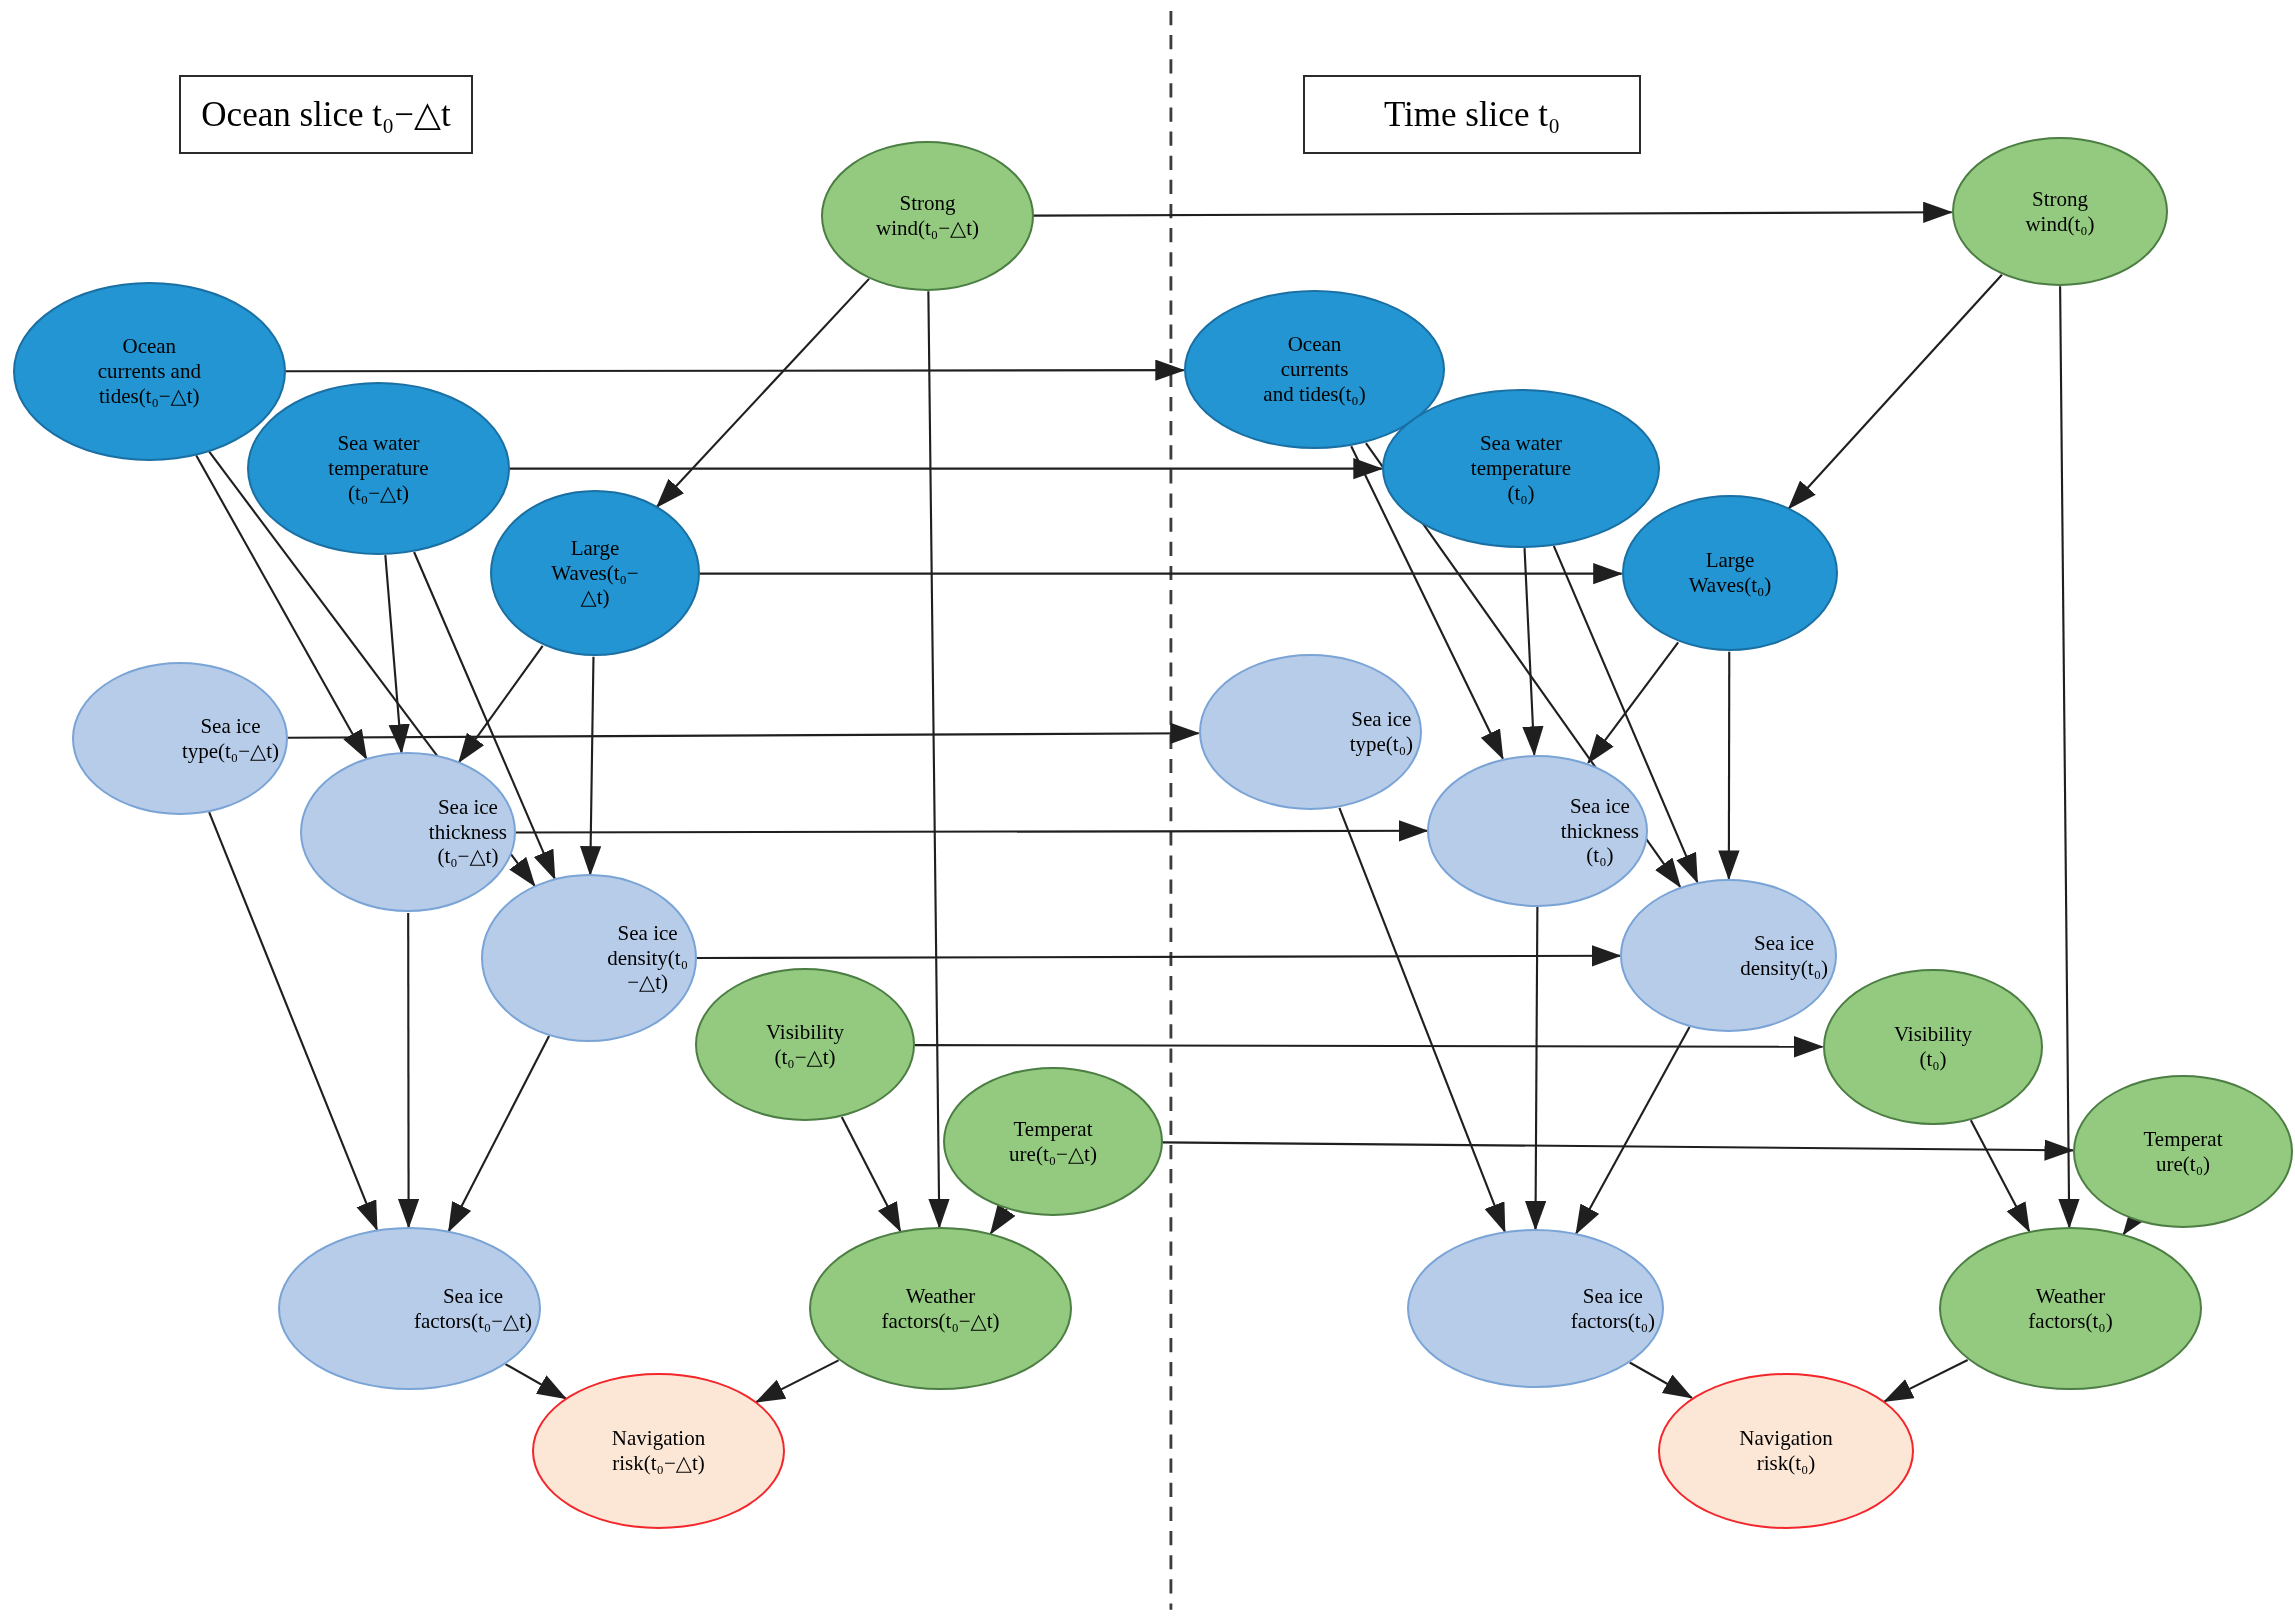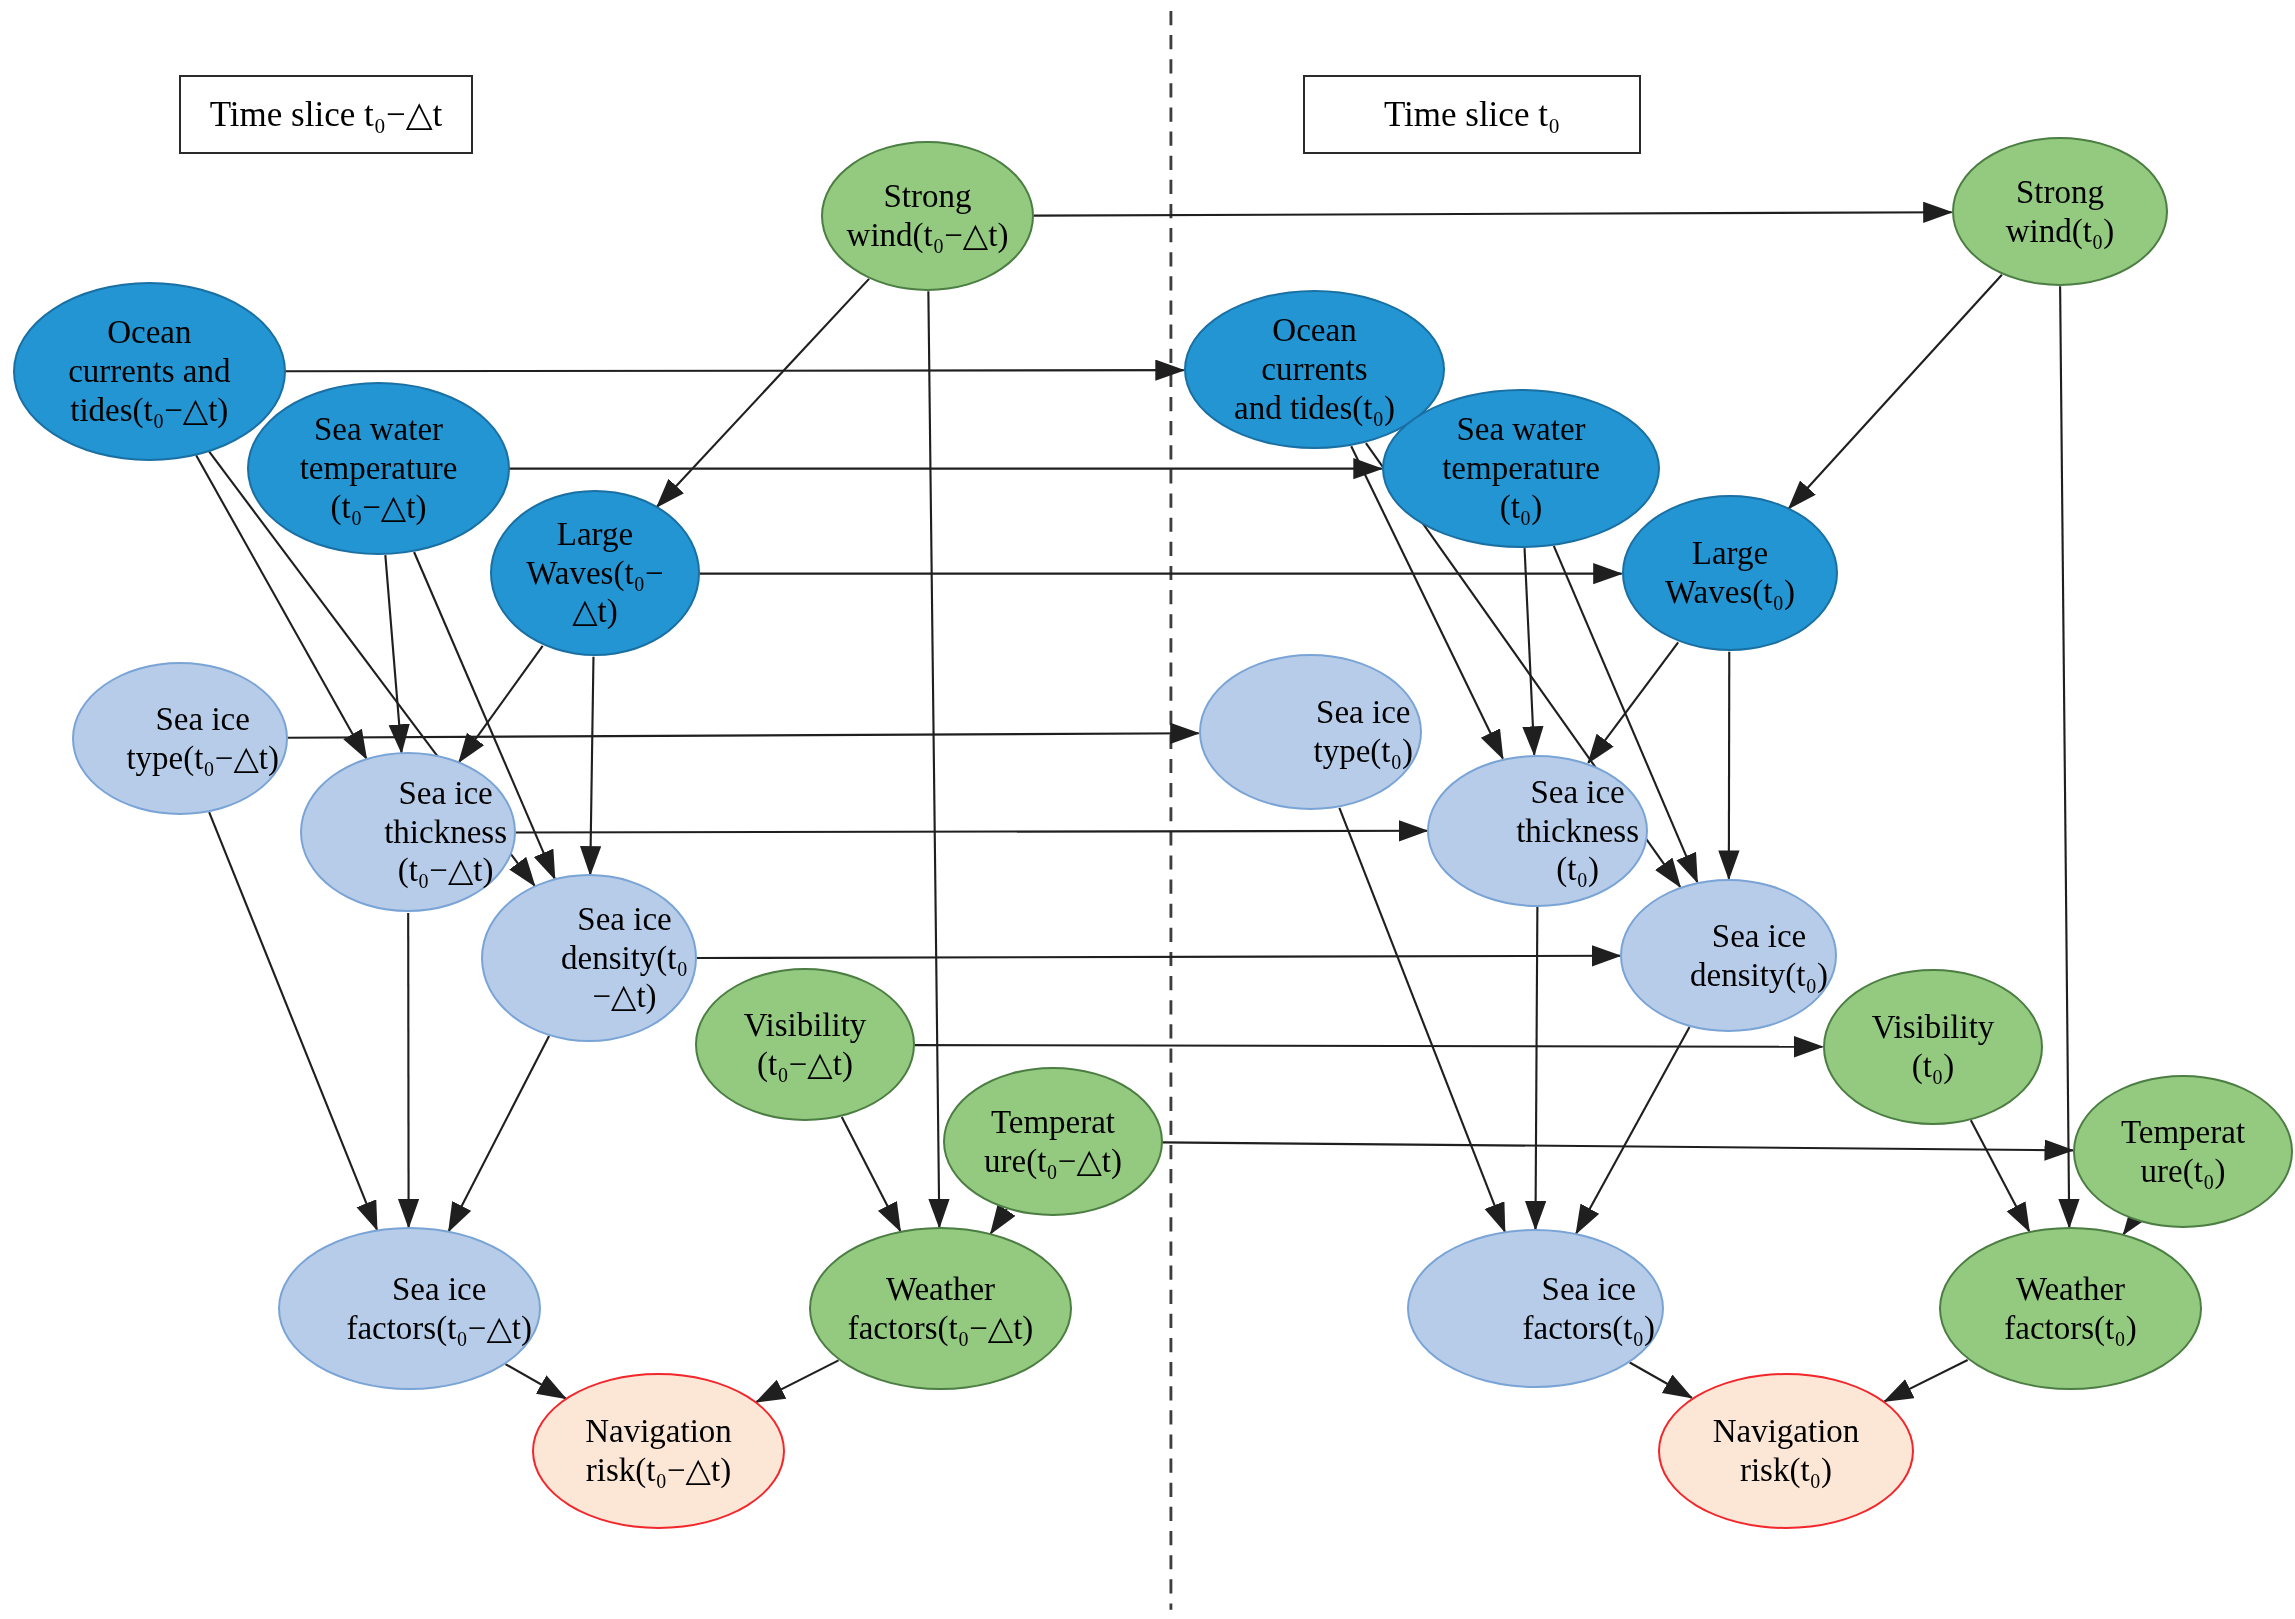--- a/index.html
+++ b/index.html
@@ -16,21 +16,21 @@
   .divider{stroke:var(--divider-color,#3d3d3d);stroke-width:4;stroke-dasharray:20 14;}
   #arrow-tip{fill:var(--edge-color,#1f1f1f);}
   #node-layer{position:absolute;left:0;top:0;width:2295px;height:1620px;}
   .node{
     position:absolute;border-radius:50%;
     display:flex;align-items:center;justify-content:center;
     text-align:center;box-sizing:border-box;
   }
   .node-label{
     white-space:pre-line;
-    font-size:33px;line-height:1.18;
+    font-size:21px;line-height:1.18;
     color:var(--text-color,#000);
     padding:0 7px;
   }
   .group-marine {background:var(--marine-fill,#2295d2); border:2.1px solid var(--marine-stroke,#1a6fa3);}
   .group-ice    {background:var(--ice-fill,#b7cce9);    border:2.1px solid var(--ice-stroke,#7aa4d6);justify-content:flex-end;}
   .group-weather{background:var(--weather-fill,#93ca80);border:2.1px solid var(--weather-stroke,#4c7d42);}
   .group-risk   {background:var(--risk-fill,#fce6d5);   border:2.1px solid var(--risk-stroke,#f2262b);}
   .slice-label{
     position:absolute;
     display:flex;align-items:center;justify-content:center;
@@ -195,18 +195,18 @@
       <div class="node group-weather" style="left: 1939px; top: 1227px; width: 263px; height: 163px;">
     <span class="node-label">Weather
 factors(t₀)</span>
   </div>
       <div class="node group-risk" style="left: 1658px; top: 1373px; width: 256px; height: 156px;">
     <span class="node-label">Navigation
 risk(t₀)</span>
   </div>
     </div>
 
-  <div class="slice-label" id="slice-label-prev">Time slice t₀−△t</div>
+  <div class="slice-label" id="slice-label-prev">Ocean slice t₀−△t</div>
 
   <div class="slice-label" id="slice-label-now">Time slice t₀</div>
 
 </div>
 
 
 </body></html>

